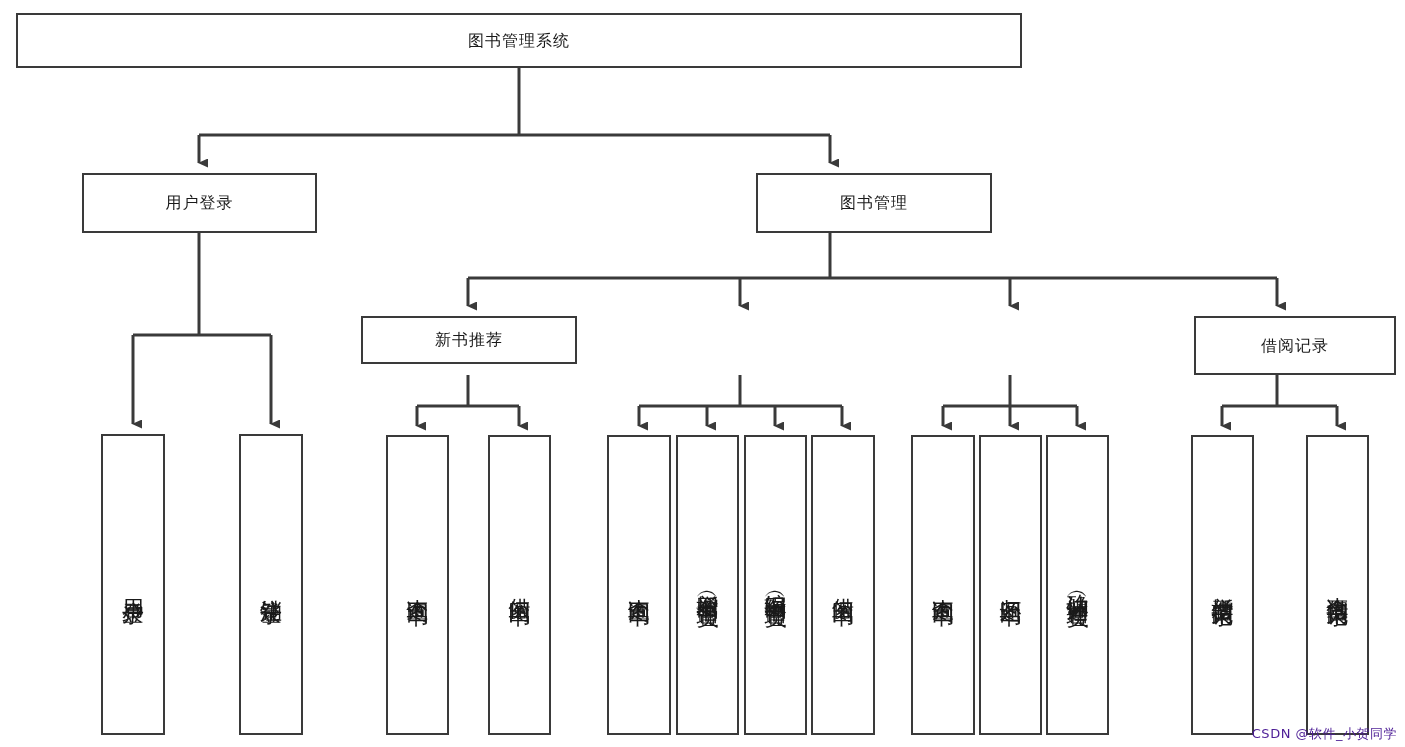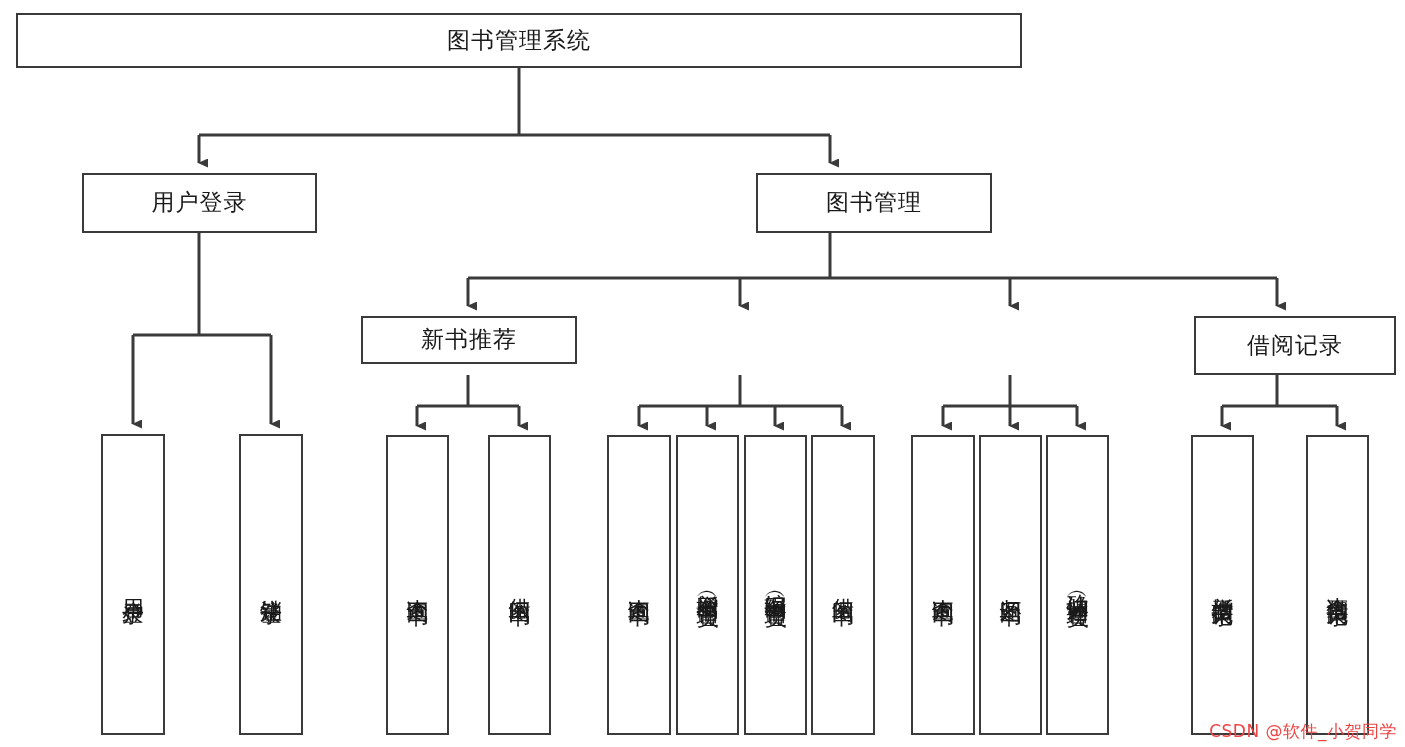--- a/index.html
+++ b/index.html
@@ -31,21 +31,21 @@
     box-sizing: border-box;
     background: #ffffff;
     border: 2px solid #3a3a3a;
     display: flex;
     align-items: center;
     justify-content: center;
     color: #1a1a1a;
     z-index: 2;
   }
   .node.horizontal {
-    font-size: 23px;
+    font-size: 16px;
     letter-spacing: 1px;
     line-height: 1.1;
   }
   .node.vertical {
     padding: 10px 2px;
     align-items: center;
     justify-content: center;
   }
   .node.vertical .vlabel {
     writing-mode: vertical-rl;
@@ -56,22 +56,22 @@
     white-space: nowrap;
     text-align: center;
   }
   .node-root {
     font-size: 25px;
   }
   .watermark {
     position: absolute;
     right: 8px;
     bottom: 4px;
-    font-size: 17px;
-    color: #ef4444;
+    font-size: 13px;
+    color: #4c1d95;
     letter-spacing: 0.5px;
     z-index: 3;
     user-select: none;
     white-space: nowrap;
   }
 </style>
 </head>
 <body>
 
 <div id="diagram-canvas">

